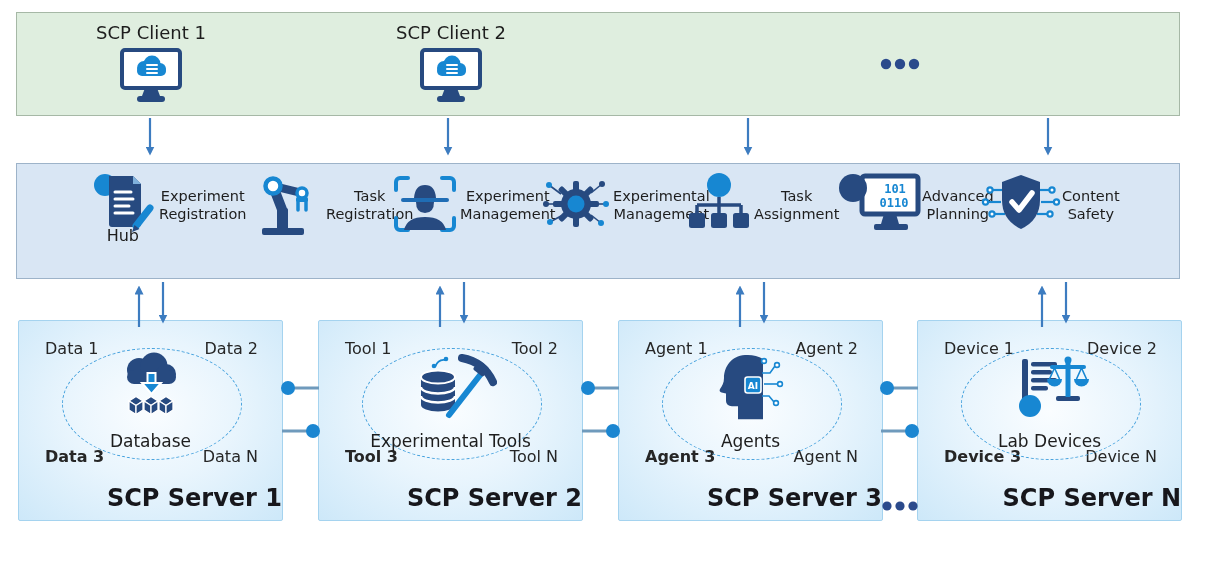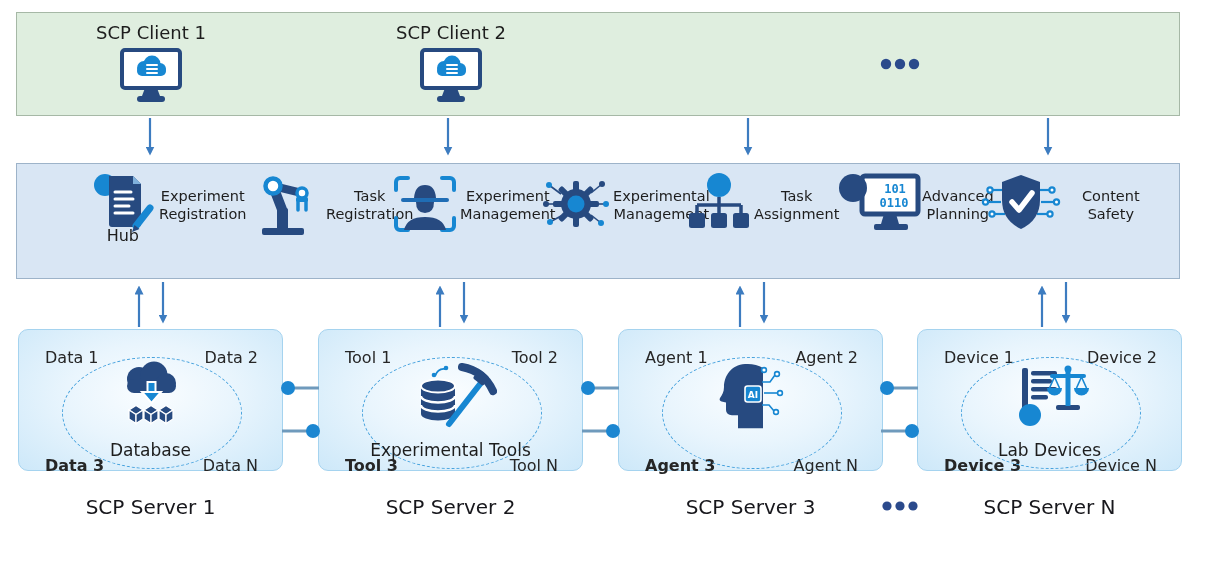--- a/index.html
+++ b/index.html
@@ -17,36 +17,36 @@
   .client-label{font-size:18px;line-height:24px;margin-bottom:3px;white-space:nowrap;}
 
   
   .hub-title{position:absolute;left:28px;top:30px;width:94px;text-align:right;
              font-size:16px;line-height:28px;}
   .hub-item{position:absolute;top:6px;width:150px;display:flex;align-items:center;}
   .hub-icon{height:66px;display:flex;align-items:flex-end;justify-content:center;}
   .hub-item-label{margin-top:3px;font-size:14.5px;line-height:18px;text-align:center;white-space:nowrap;}
 
   
-  .server{position:absolute;top:329px;width:265px;height:142px;border-radius:10px;
+  .server{position:absolute;top:320px;width:265px;height:201px;border-radius:2px;
           background:radial-gradient(ellipse at 50% 45%, #fafdff 0%, #e9f5fd 45%, #cde8f9 100%);
           border:1.5px solid #a5d3ef;box-sizing:border-box;}
   .server-ellipse{position:absolute;left:43px;top:27px;width:178px;height:110px;
                   border:1.6px dashed #45a1dd;border-radius:50%;}
   .corner{position:absolute;font-size:16px;line-height:20px;white-space:nowrap;color:#262626;}
   .corner.tl{left:26px;top:18px;}
   .corner.tr{right:24px;top:18px;text-align:right;}
   .corner.bl{left:26px;top:126px;font-weight:bold;}
   .corner.br{right:24px;top:126px;text-align:right;}
   .server-icon{position:absolute;left:0;top:30px;width:100%;height:72px;
                display:flex;align-items:center;justify-content:center;}
   .server-center-label{position:absolute;left:0;top:102px;width:100%;text-align:center;
                        font-size:17px;line-height:22px;margin-top:7px;}
-  .server-name{position:absolute;left:0;top:164px;width:100%;text-align:center;
-               font-size:20px;line-height:26px;color:#17171c;}
+  .server-name{position:absolute;left:0;top:164px;width:100%;text-align:right;
+               font-size:24px;line-height:26px;color:#17171c;font-weight:bold;}
 
   
   .overlay{position:absolute;left:0;top:0;width:1206px;height:562px;pointer-events:none;}
 </style>
 </head>
 <body>
 
 <div class="stage">
 
   <div class="client-band">
@@ -227,21 +227,21 @@
           <path d="M46 42 h12 l3 10 h-18 z" fill="#274a80"></path>
           <rect x="36" y="52" width="34" height="6" rx="2" fill="#274a80"></rect>
         </svg>
       </div>
       <div class="hub-item-label">
         <div>Advanced</div>
         <div>Planning</div>
       </div>
     </div>
 
-    <div class="hub-item" style="left:963px;gap:20px;">
+    <div class="hub-item" style="left:963px;">
       <div class="hub-icon">
         <svg width="82" height="64" viewBox="0 0 82 64">
           <g stroke="#1787d2" stroke-width="2.2" fill="#ffffff">
             <path d="M23 18 h-10" fill="none"></path>
               <circle cx="10" cy="18" r="2.6"></circle>
             <path d="M21 30 h-13" fill="none"></path>
               <circle cx="5.5" cy="30" r="2.6"></circle>
             <path d="M25 42 h-10" fill="none"></path>
               <circle cx="12" cy="42" r="2.6"></circle>
             <path d="M59 18 h10" fill="none"></path>
@@ -336,20 +336,21 @@
           <path d="M52 33 h13" fill="none"></path>
             <circle cx="68" cy="33" r="2.4"></circle>
           <path d="M50 45 h7 l5 6" fill="none"></path>
             <circle cx="64" cy="52" r="2.4"></circle>
           <circle cx="52" cy="10" r="2.4"></circle>
         </g>
         <rect x="33" y="26" width="16" height="16" rx="2.5" fill="#1787d2" stroke="#ffffff" stroke-width="1.6"></rect>
         <text x="41" y="37.5" text-anchor="middle" font-size="9" font-weight="bold" fill="#ffffff" font-family="DejaVu Sans, sans-serif">AI</text>
       </svg>
     </div>
+    <div class="server-center-label">Agents</div>
     <div class="server-name">SCP Server 3</div>
   </div>
 
   <div class="server" style="left:917px;">
     <div class="corner tl">Device 1</div>
     <div class="corner tr">Device 2</div>
     <div class="corner bl">Device 3</div>
     <div class="corner br">Device N</div>
     <div class="server-ellipse"></div>
     <div class="server-icon">

